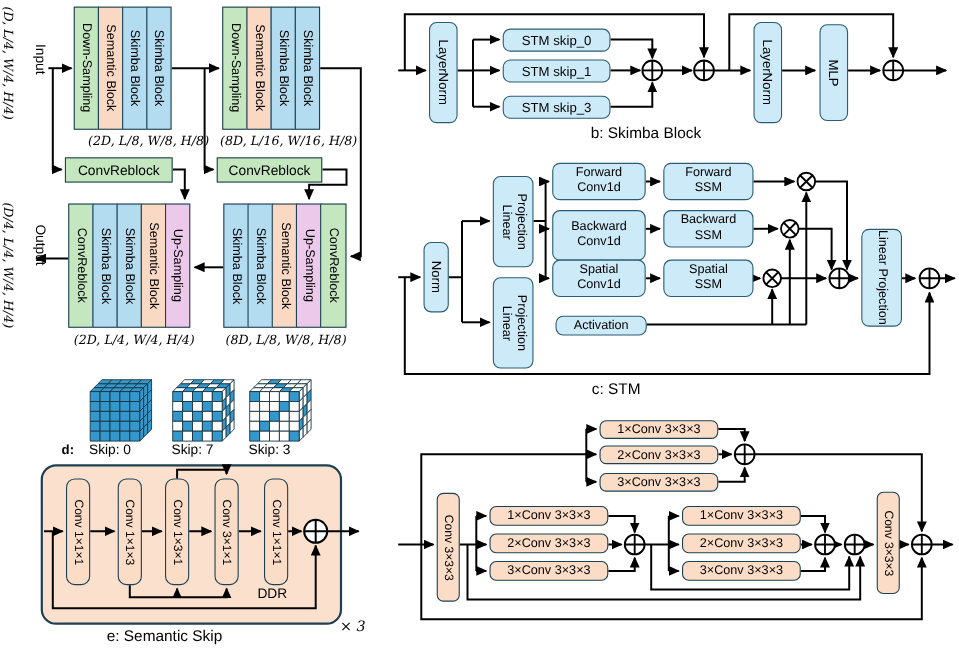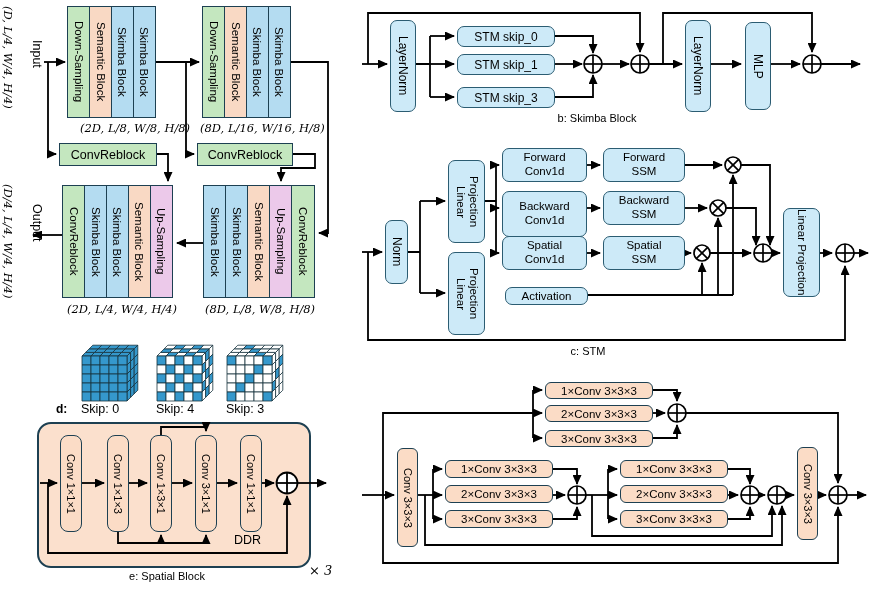--- a/index.html
+++ b/index.html
@@ -20,21 +20,21 @@
   .blue{background:var(--slab-blue,#b4dcf1)}
   .pink{background:var(--slab-pink,#ecc9ea)}
   .bbox{background:var(--box-blue,#cdeaf8);border:1.6px solid var(--box-border,#2b5c72);
         border-radius:7px;font-size:12px}
   .pbox{background:var(--box-peach,#fbdcc6);border:1.6px solid var(--border,#1d4052);
         border-radius:6px;font-size:11.5px}
   .rslab{background:var(--box-peach,#fbdcc6);border:1.6px solid var(--border,#1d4052);
          border-radius:8px;display:flex;align-items:center;justify-content:center;font-size:11px}
   .gbox{background:var(--slab-green,#c4e7bf);border:1.6px solid var(--border,#1d4052);
         display:flex;align-items:center;justify-content:center;font-size:12.5px}
-  .cap{font-size:11px;text-align:center;white-space:nowrap}
+  .cap{font-size:14px;white-space:nowrap}
   .dim{font-family:"DejaVu Serif",serif;font-style:italic;font-size:11.5px;white-space:nowrap}
   .cubelabel{font-size:12.5px;text-align:center;white-space:nowrap}
   .lp{font-size:11.5px;line-height:1.2}
   .twoline{font-size:11.5px;line-height:1.2;padding:4px 9px}
 </style>
 </head>
 <body>
 
 <div class="canvas">
 
@@ -493,41 +493,41 @@
   <div class="abs bbox flexc" style="left:505px;top:287px;width:83px;height:18px;font-size:11.5px">
       <span>Activation</span>
     </div>
   <div class="abs bbox flexc lp" style="left:783px;top:208px;width:37px;height:89px">
       <span class="vspan" style="white-space:normal">Linear Projection</span>
     </div>
   <div class="abs cap" style="left:538px;top:345px;width:100px">c: STM</div>
 
   <div class="abs cubelabel" style="left:56px;top:402px;font-weight:bold;font-size:12px">d:</div>
   <div class="abs cubelabel" style="left:76px;top:402px;width:48px">Skip: 0</div>
-  <div class="abs cubelabel" style="left:151px;top:402px;width:48px">Skip: 4</div>
+  <div class="abs cubelabel" style="left:151px;top:402px;width:48px">Skip: 7</div>
   <div class="abs cubelabel" style="left:221px;top:402px;width:48px">Skip: 3</div>
 
   <div class="abs rslab" style="left:60px;top:435px;width:22px;height:97px">
       <span class="vspan">Conv 1×1×1</span>
     </div>
   <div class="abs rslab" style="left:107px;top:435px;width:22px;height:97px">
       <span class="vspan">Conv 1×1×3</span>
     </div>
   <div class="abs rslab" style="left:150px;top:435px;width:22px;height:97px">
       <span class="vspan">Conv 1×3×1</span>
     </div>
   <div class="abs rslab" style="left:195px;top:435px;width:22px;height:97px">
       <span class="vspan">Conv 3×1×1</span>
     </div>
   <div class="abs rslab" style="left:240px;top:435px;width:22px;height:97px">
       <span class="vspan">Conv 1×1×1</span>
     </div>
   <div class="abs" style="left:234px;top:533px;font-size:12.5px">DDR</div>
   <div class="abs" style="left:309px;top:563px;font-family:'DejaVu Serif',serif;font-style:italic;font-size:13px">× 3</div>
-  <div class="abs cap" style="left:97px;top:570px;width:140px">e: Spatial Block</div>
+  <div class="abs cap" style="left:97px;top:570px;width:140px">e: Semantic Skip</div>
 
   <div class="abs rslab" style="left:397px;top:448px;width:21px;height:99px;border-radius:6px">
       <span class="vspan">Conv 3×3×3</span>
     </div>
   <div class="abs pbox flexc" style="left:545px;top:382px;width:108px;height:17px">
       <span>1×Conv 3×3×3</span>
     </div>
   <div class="abs pbox flexc" style="left:545px;top:405px;width:108px;height:17px">
       <span>2×Conv 3×3×3</span>
     </div>

